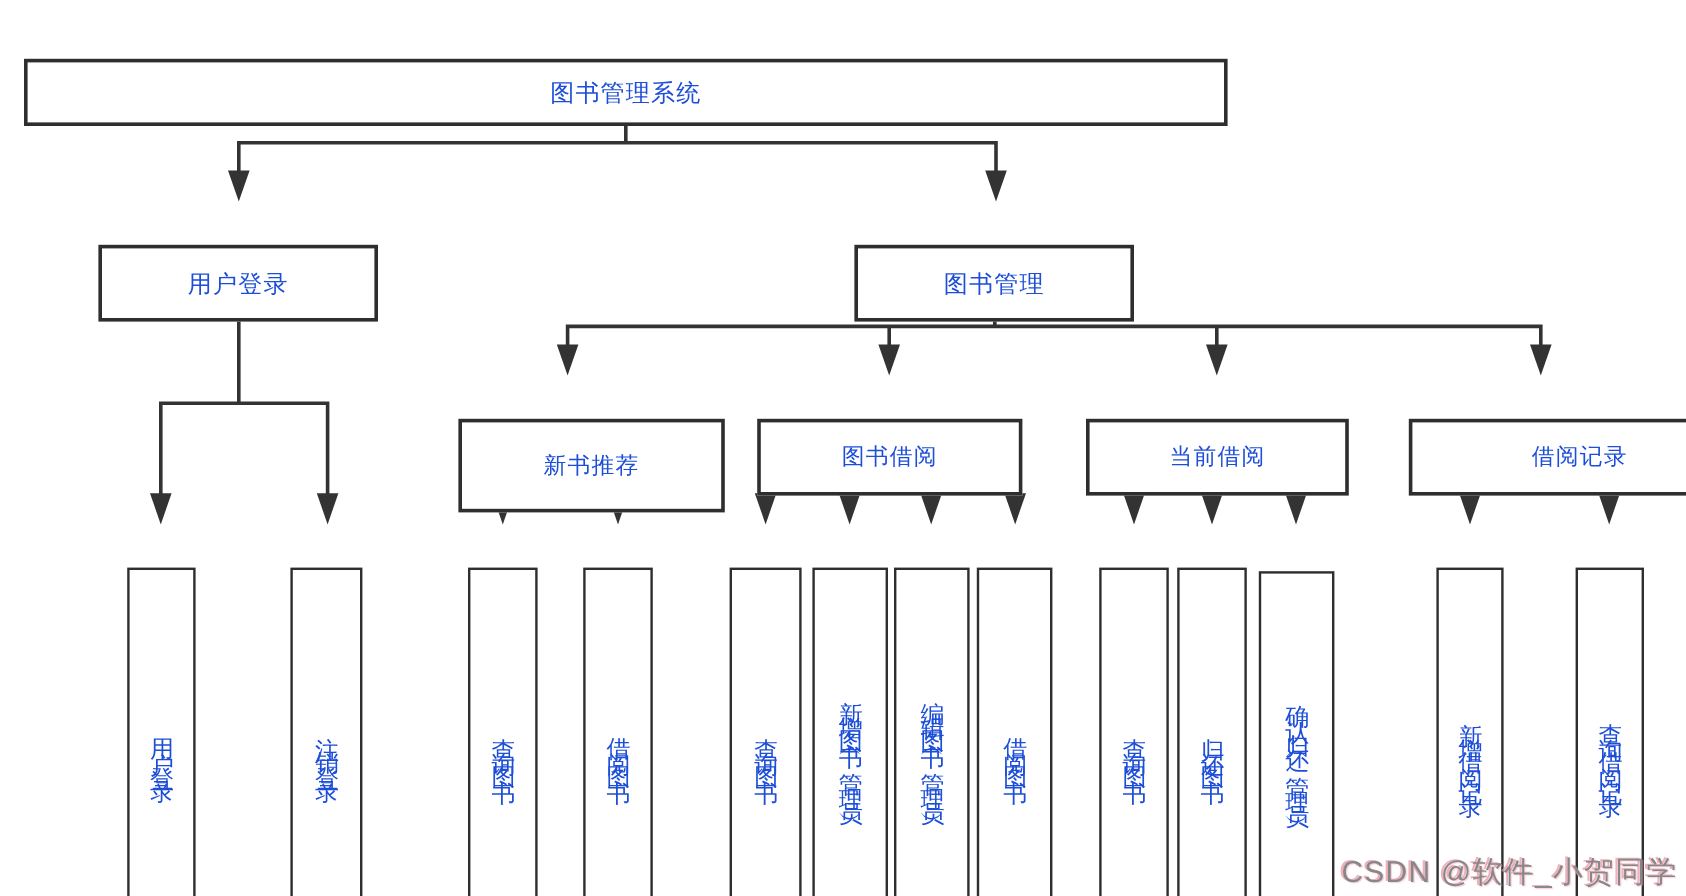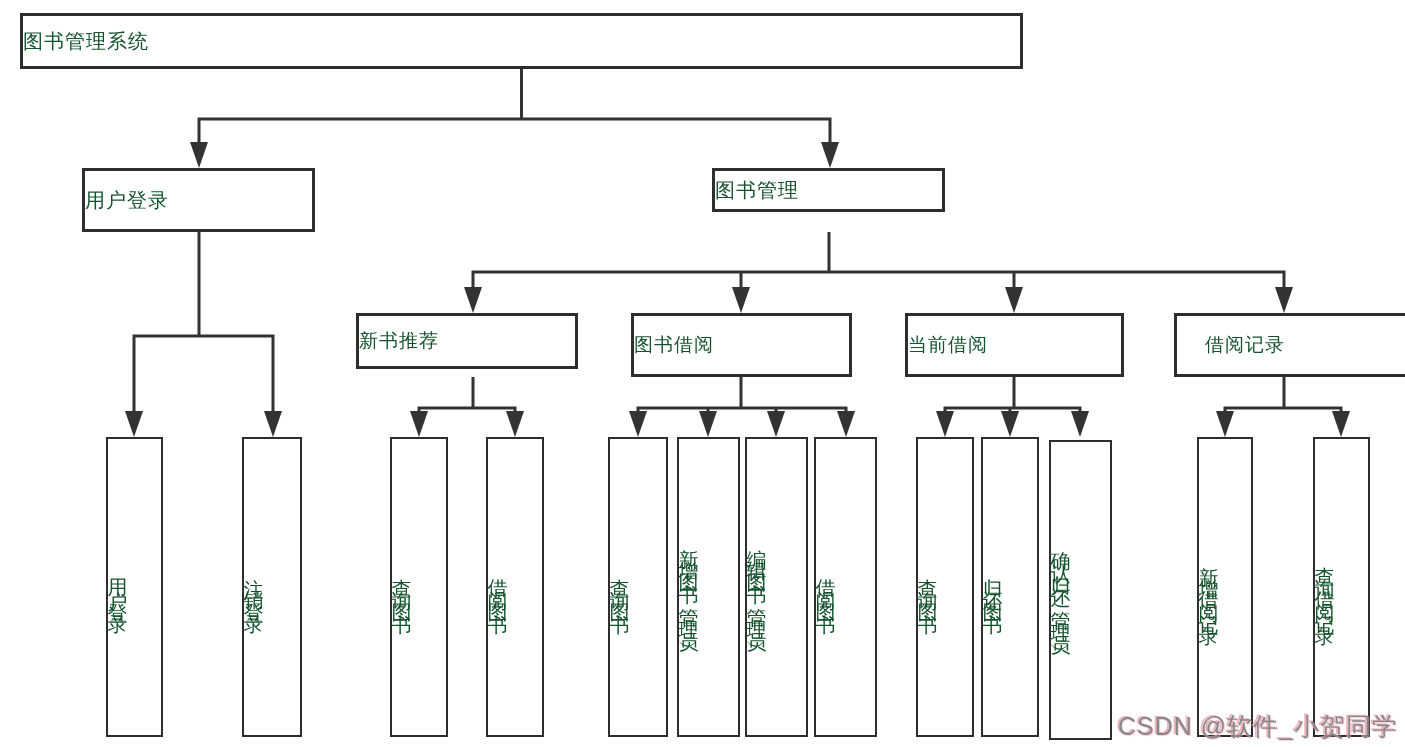--- a/index.html
+++ b/index.html
@@ -20,21 +20,23 @@
     width: 1405px; height: 747px;
     pointer-events: none;
   }
   .node {
     position: absolute;
     box-sizing: border-box;
     background: #ffffff;
     border: 2px solid #2e2e2e;
     display: flex;
     align-items: center;
-    color: #14532d;
+    justify-content: center;
+    color: #1d4ed8;
+    margin-top: 36px;
   }
   .hbox {
     font-size: 20px;
     letter-spacing: 1px;
     border-width: 3px;
   }
   .hbox.small { font-size: 19px; }
   .vbox {
     font-size: 20px;
   }
@@ -109,25 +111,25 @@
     </g>
   </svg>
 
   <div class="node hbox" style="left:20px; top:13px; width:1003px; height:56px;">
     <span>图书管理系统</span>
   </div>
 
   <div class="node hbox" style="left:82px; top:168px; width:233px; height:64px;">
     <span>用户登录</span>
   </div>
-  <div class="node hbox" style="left:712px; top:168px; width:233px; height:44px;">
+  <div class="node hbox" style="left:712px; top:168px; width:233px; height:64px;">
     <span>图书管理</span>
   </div>
 
-  <div class="node hbox small" style="left:356px; top:313px; width:222px; height:56px;">
+  <div class="node hbox small" style="left:382px; top:313px; width:222px; height:78px;">
     <span>新书推荐</span>
   </div>
   <div class="node hbox small" style="left:905px; top:313px; width:219px; height:64px;">
     <span>当前借阅</span>
   </div>
   <div class="node hbox small" style="left:631px; top:313px; width:221px; height:64px;">
     <span>图书借阅</span>
   </div>
   <div class="node hbox small" style="left:1174px; top:313px; width:257px; height:64px;padding-left:28px;">
     <span>借阅记录</span>

